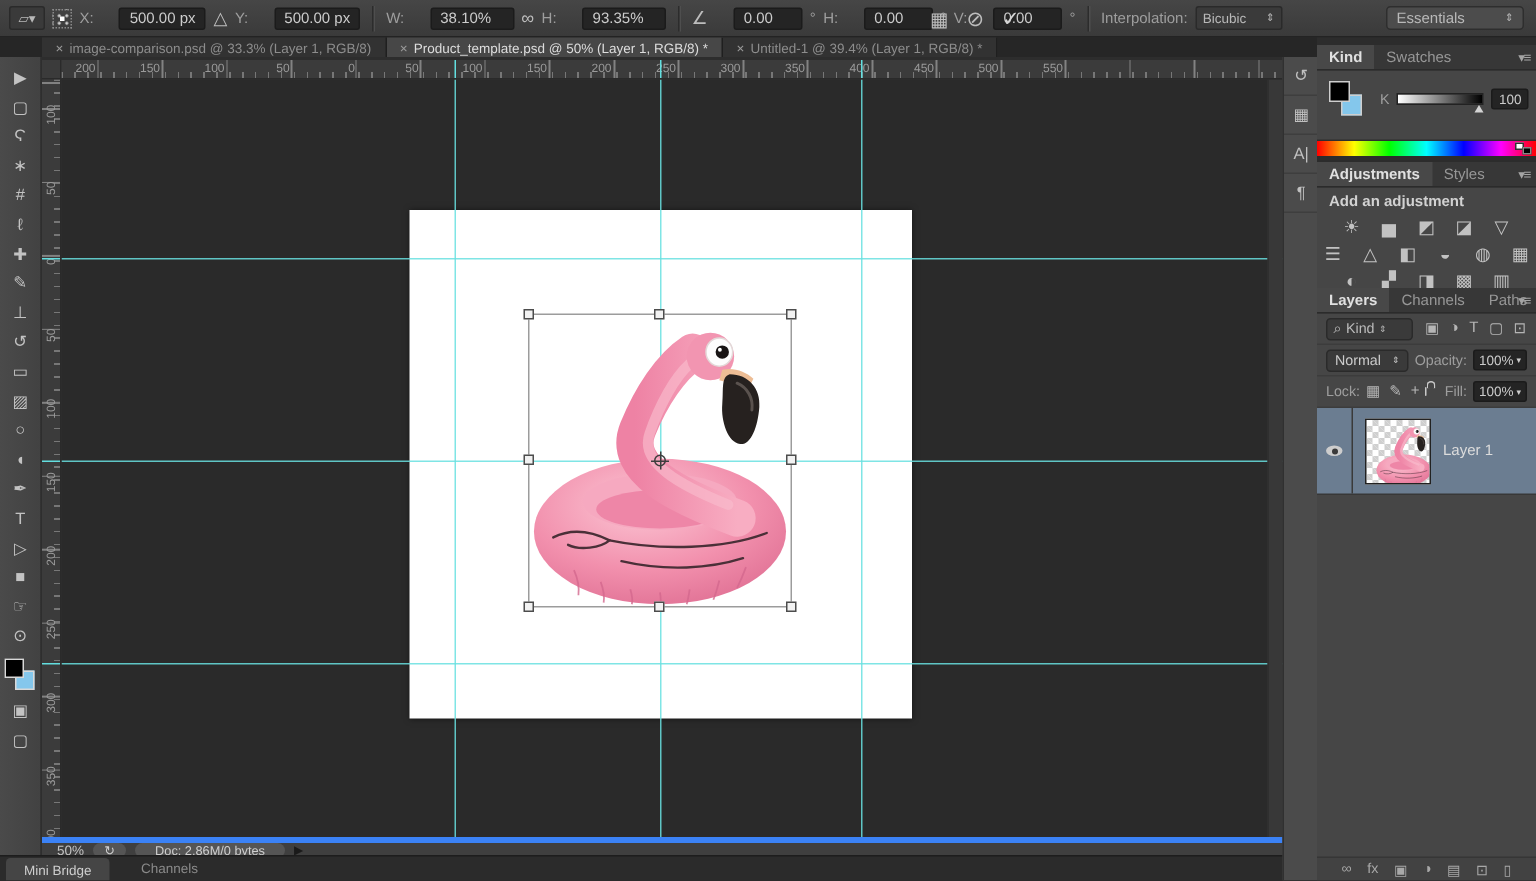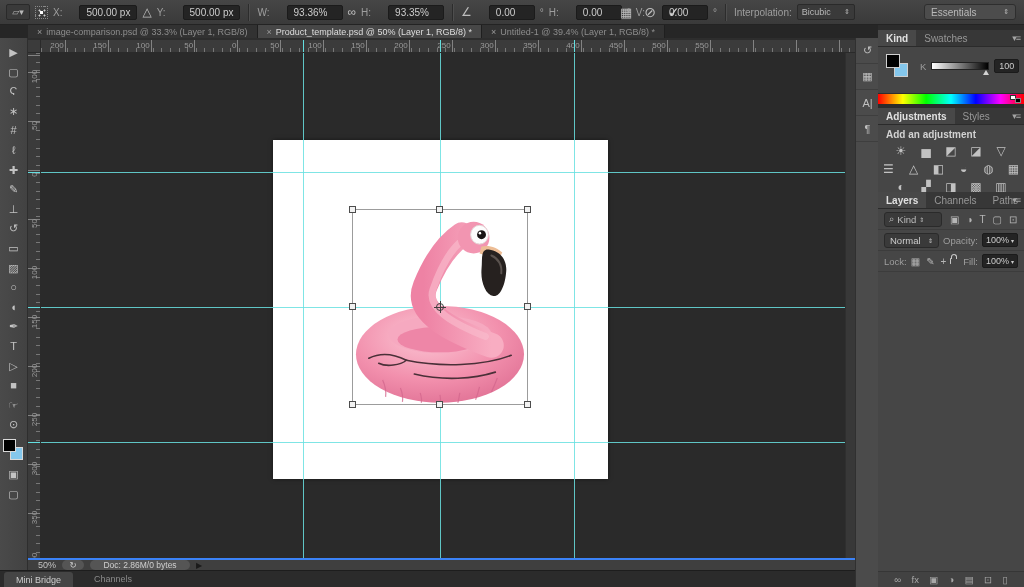--- a/index.html
+++ b/index.html
@@ -86,21 +86,21 @@
   .h-bl{left:-4px;bottom:-4px}.h-bm{left:calc(50% - 4px);bottom:-4px}.h-br{right:-4px;bottom:-4px}
   #ref-center { position:absolute; left:calc(50% - 4px); top:calc(50% - 4px); width:8px; height:8px;
     border:1px solid #3e3e3e; border-radius:50%; }
   #ref-center::before, #ref-center::after { content:""; position:absolute; background:#3e3e3e; }
   #ref-center::before { left:-3px; right:-3px; top:2.5px; height:1px; }
   #ref-center::after { top:-3px; bottom:-3px; left:2.5px; width:1px; }
   #flamingo-main { position:absolute; inset:0; }
 
   
   #status-bar { position:absolute; left:28px; top:558px; width:827px; height:12px;
-    background:#3f3f3f; border-top:2px solid #3b82f6; display:flex; align-items:flex-end; gap:6px; padding:0 10px; }
+    background:#3f3f3f; border-top:4px solid #3b82f6; display:flex; align-items:flex-start; gap:6px; padding:0 10px; }
   #status-bar .pill { background:#555; border-radius:5px; height:10px; display:flex; align-items:center;
     justify-content:center; color:#cfcfcf; font-size:8.5px; padding:0 8px; }
   #zoom-level { color:#c4c4c4; font-size:9px; }
   #bottom-strip { position:absolute; left:0; top:570px; width:878px; height:17px; background:#2b2b2b;
     border-top:1px solid #1d1d1d; display:flex; align-items:stretch; padding-left:4px; gap:9px; }
   .bottom-tab { display:flex; align-items:center; padding:0 12px; font-size:9px; color:#8a8a8a; }
   .bottom-tab.active { background:#454545; color:#cecece; border-radius:3px 3px 0 0; margin-top:1px; }
 
   
   #dock-strip { position:absolute; left:855px; top:38px; width:23px; bottom:0; background:#4b4b4b; border-left:1px solid #303030; }
@@ -214,21 +214,21 @@
 <div id="options-bar">
   <span class="opt-btn">▱▾</span>
   <span class="refpoint"></span>
   <span class="lbl">X:</span>
   <span class="fld">500.00 px</span>
   <span class="glyph-btn">△</span>
   <span class="lbl">Y:</span>
   <span class="fld">500.00 px</span>
   <span class="sep"></span>
   <span class="lbl">W:</span>
-  <span class="fld">93.36%</span>
+  <span class="fld">38.10%</span>
   <span class="glyph-btn">∞</span>
   <span class="lbl">H:</span>
   <span class="fld">93.35%</span>
   <span class="sep"></span>
   <span class="glyph-btn">∠</span>
   <span class="fld small">0.00</span>
   <span class="lbl">°</span>
   <span class="lbl">H:</span>
   <span class="fld small">0.00</span>
   <span class="lbl">°</span>
@@ -445,20 +445,31 @@
         </div>
       <span class="padlock"></span>
       <span class="tiny-lbl" style="margin-left:8px;">Fill:</span>
       <span class="drop-box">
         <span>100%</span>
         <span style="font-size:6px;">▾</span>
       </span>
     </div>
 
     <div id="layer-list">
+      <div class="layer-row selected">
+        <span class="eye-col">
+            <span class="eye"></span>
+          </span>
+        <span class="thumb checker">
+          <svg viewBox="-20 -12 216 220" style="position:absolute; inset:0; width:100%; height:100%;">
+              <use href="#flamingo"></use>
+            </svg>
+        </span>
+        <span class="layer-name">Layer 1</span>
+      </div>
     </div>
 
     <div id="layers-bottom">
         <span class="b-icon">∞</span>
         <span class="b-icon">fx</span>
         <span class="b-icon">▣</span>
         <span class="b-icon">◑</span>
         <span class="b-icon">▤</span>
         <span class="b-icon">⊡</span>
         <span class="b-icon">▯</span>

